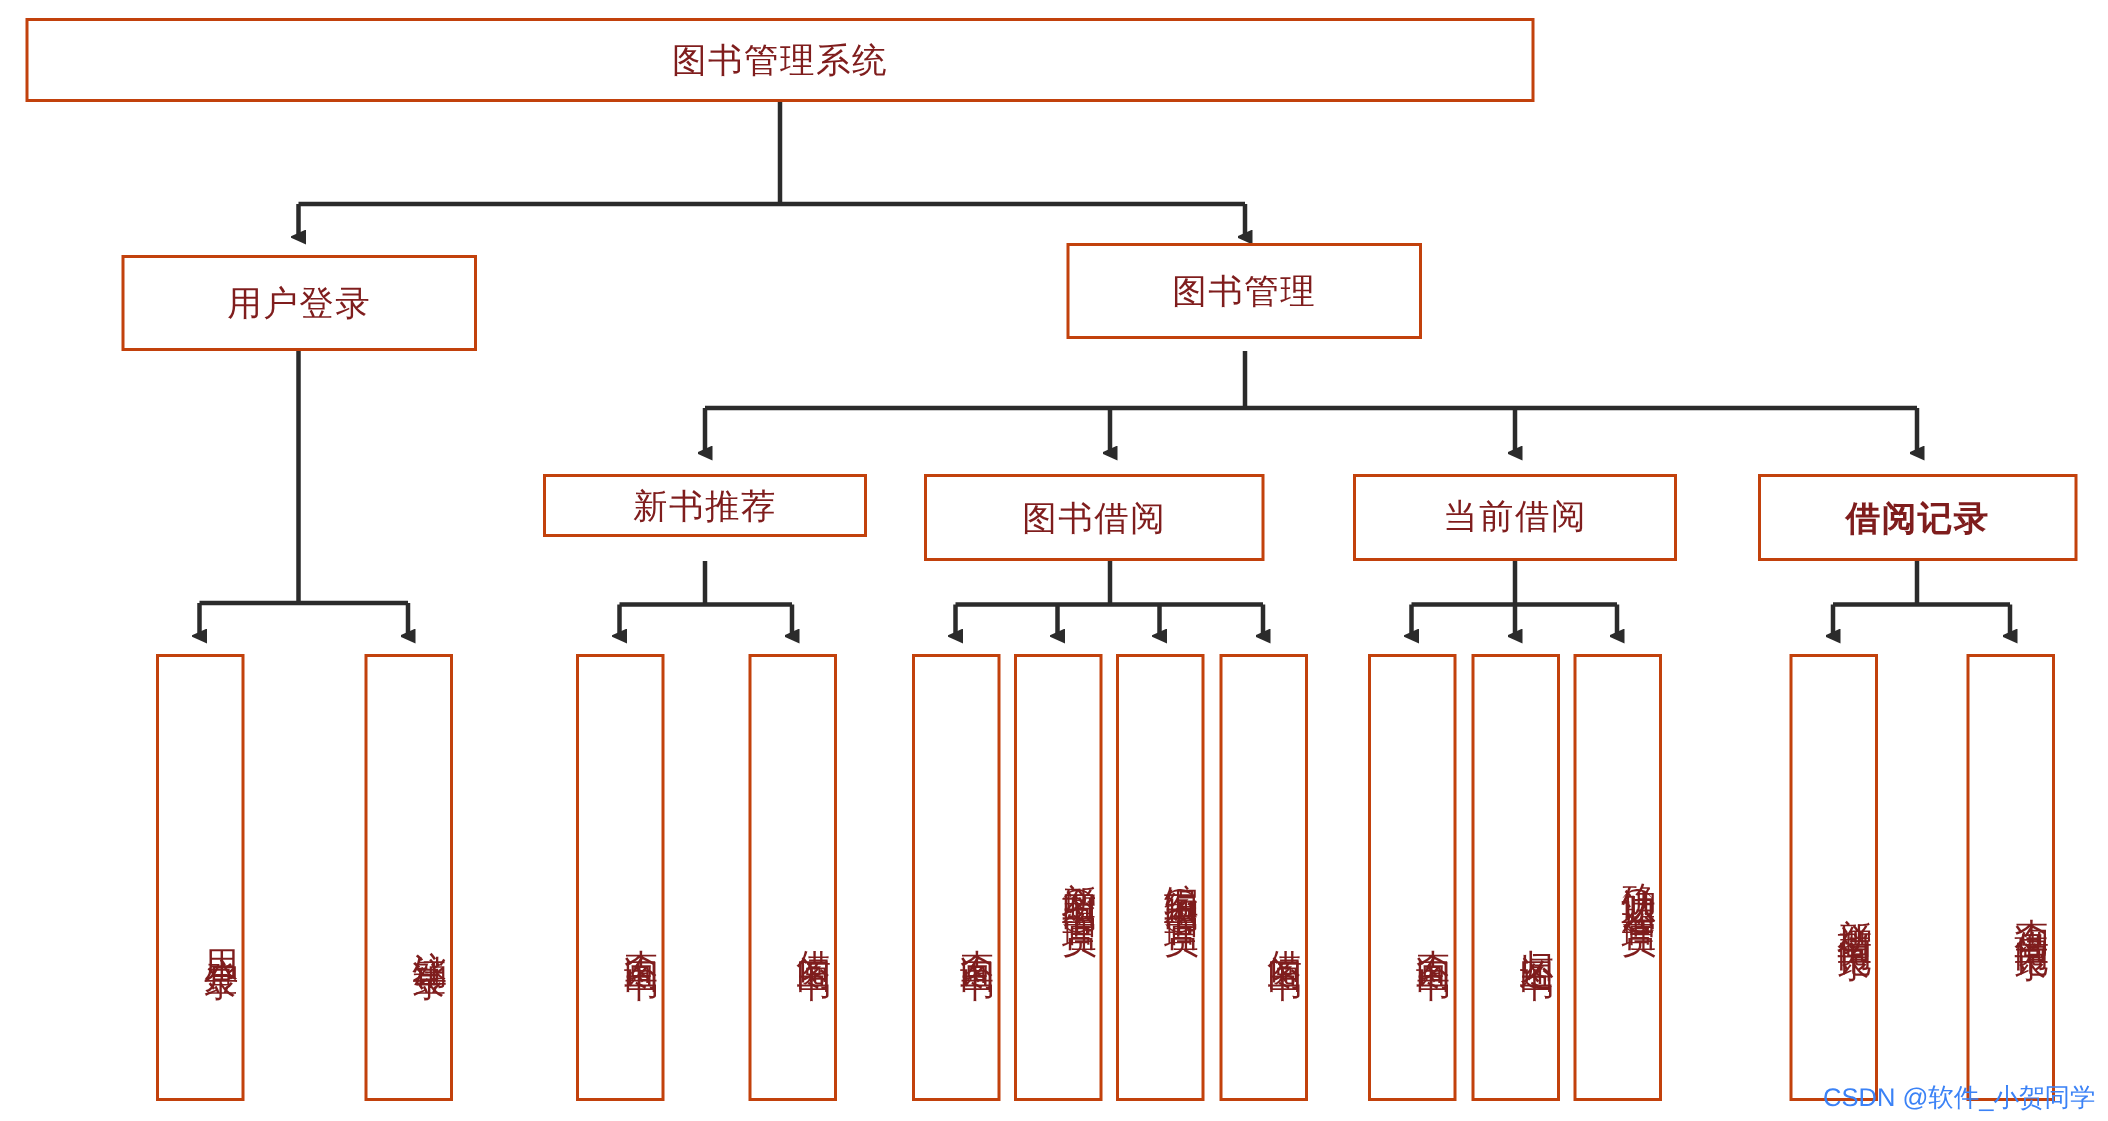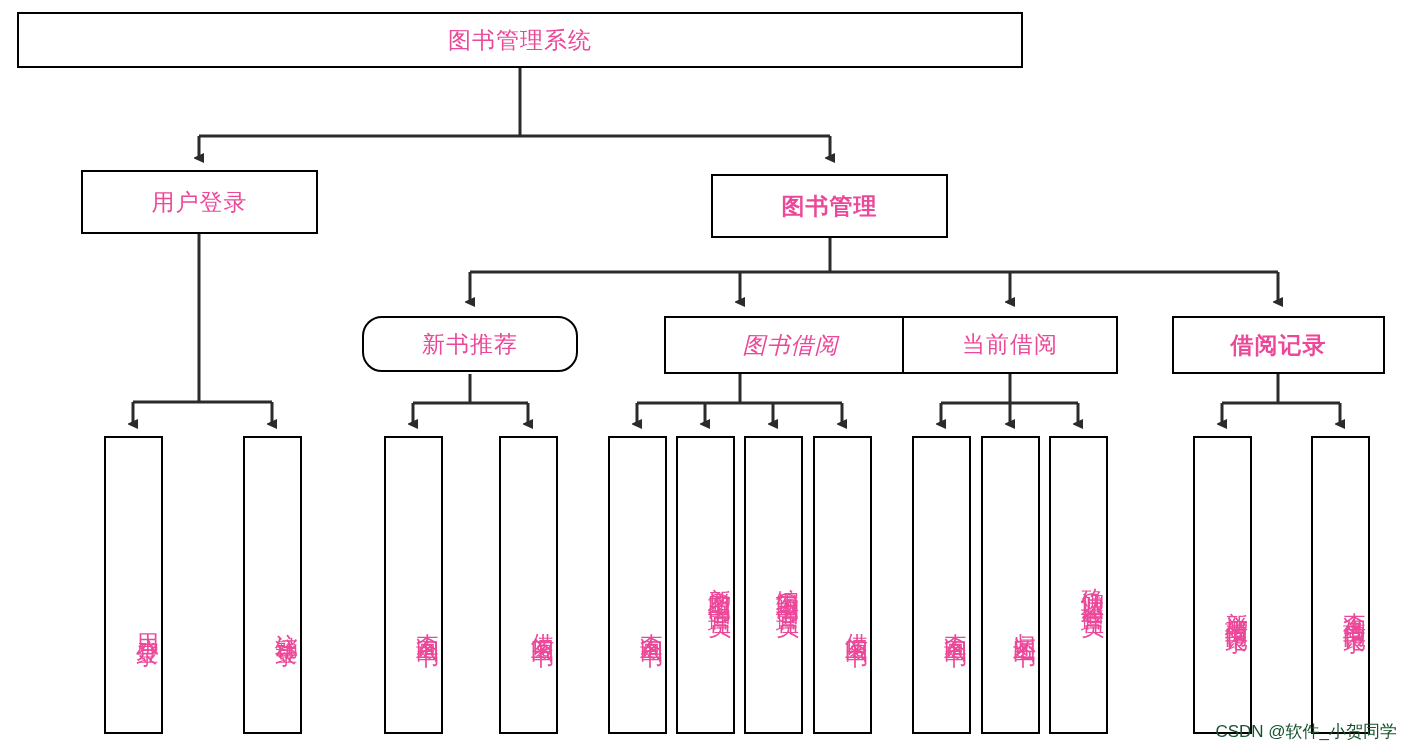--- a/index.html
+++ b/index.html
@@ -22,25 +22,25 @@
     left: 0;
     top: 0;
     width: 1405px;
     height: 747px;
     pointer-events: none;
   }
   .node {
     position: absolute;
     box-sizing: border-box;
     background: #ffffff;
-    border: 2px solid #000000;
+    border: 2px solid #c2410c;
     display: flex;
     align-items: center;
     justify-content: center;
-    color: #ec4899;
+    color: #7f1d1d;
   }
   .node.horiz {
     font-size: 23px;
     letter-spacing: 1px;
   }
   .node.vert {
     writing-mode: vertical-rl;
     text-orientation: upright;
     font-size: 23px;
     letter-spacing: 4px;
@@ -53,21 +53,21 @@
   }
   .node .label {
     display: block;
     line-height: 1.15;
   }
   #watermark {
     position: absolute;
     right: 8px;
     bottom: 4px;
     font-size: 17px;
-    color: #14532d;
+    color: #3b82f6;
     white-space: nowrap;
   }
 </style>
 </head>
 <body>
 
 <div id="canvas">
 
   <svg id="edges" viewBox="0 0 1405 747">
     <defs>
@@ -119,28 +119,28 @@
     </g>
   </svg>
 
   <div class="node horiz" style="left:17px; top:12px; width:1006px; height:56px;">
     <span class="label">图书管理系统</span>
   </div>
 
   <div class="node horiz" style="left:81px; top:170px; width:237px; height:64px;">
     <span class="label">用户登录</span>
   </div>
-  <div class="node horiz" style="left:711px; top:174px; width:237px; height:64px;font-weight:bold;">
+  <div class="node horiz" style="left:711px; top:162px; width:237px; height:64px;">
     <span class="label">图书管理</span>
   </div>
 
-  <div class="node horiz" style="left:362px; top:316px; width:216px; height:56px;border-radius:20px;">
+  <div class="node horiz" style="left:362px; top:316px; width:216px; height:42px;">
     <span class="label">新书推荐</span>
   </div>
-  <div class="node horiz" style="left:664px; top:316px; width:253px; height:58px;font-style:italic;">
+  <div class="node horiz" style="left:616px; top:316px; width:227px; height:58px;">
     <span class="label">图书借阅</span>
   </div>
   <div class="node horiz" style="left:902px; top:316px; width:216px; height:58px;font-family:Liberation Serif, serif;">
     <span class="label">当前借阅</span>
   </div>
   <div class="node horiz" style="left:1172px; top:316px; width:213px; height:58px;font-weight:bold;">
     <span class="label">借阅记录</span>
   </div>
 
   <div class="node vert" style="left:104px; top:436px; width:59px; height:298px; padding-top:75px;">

